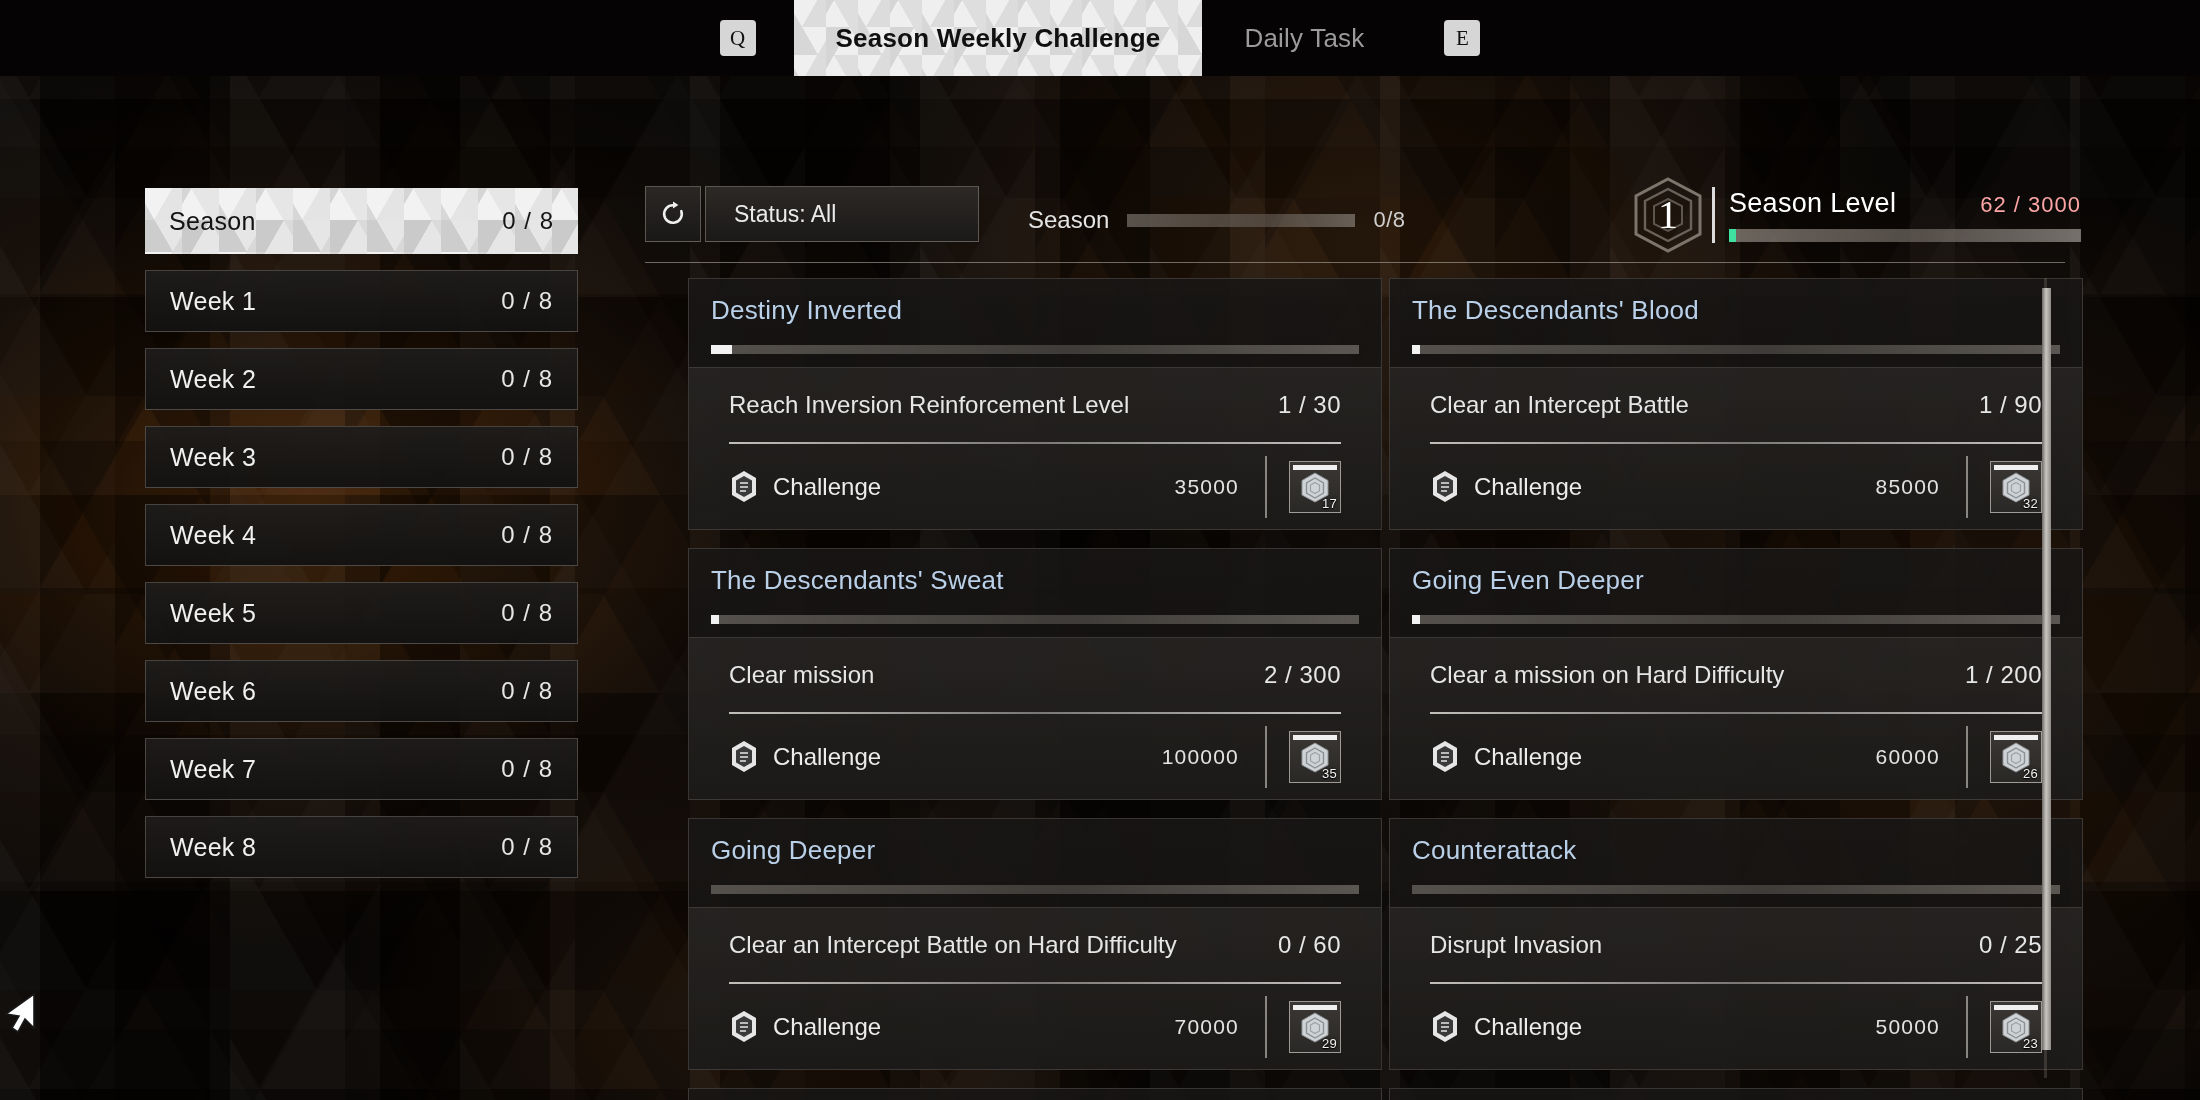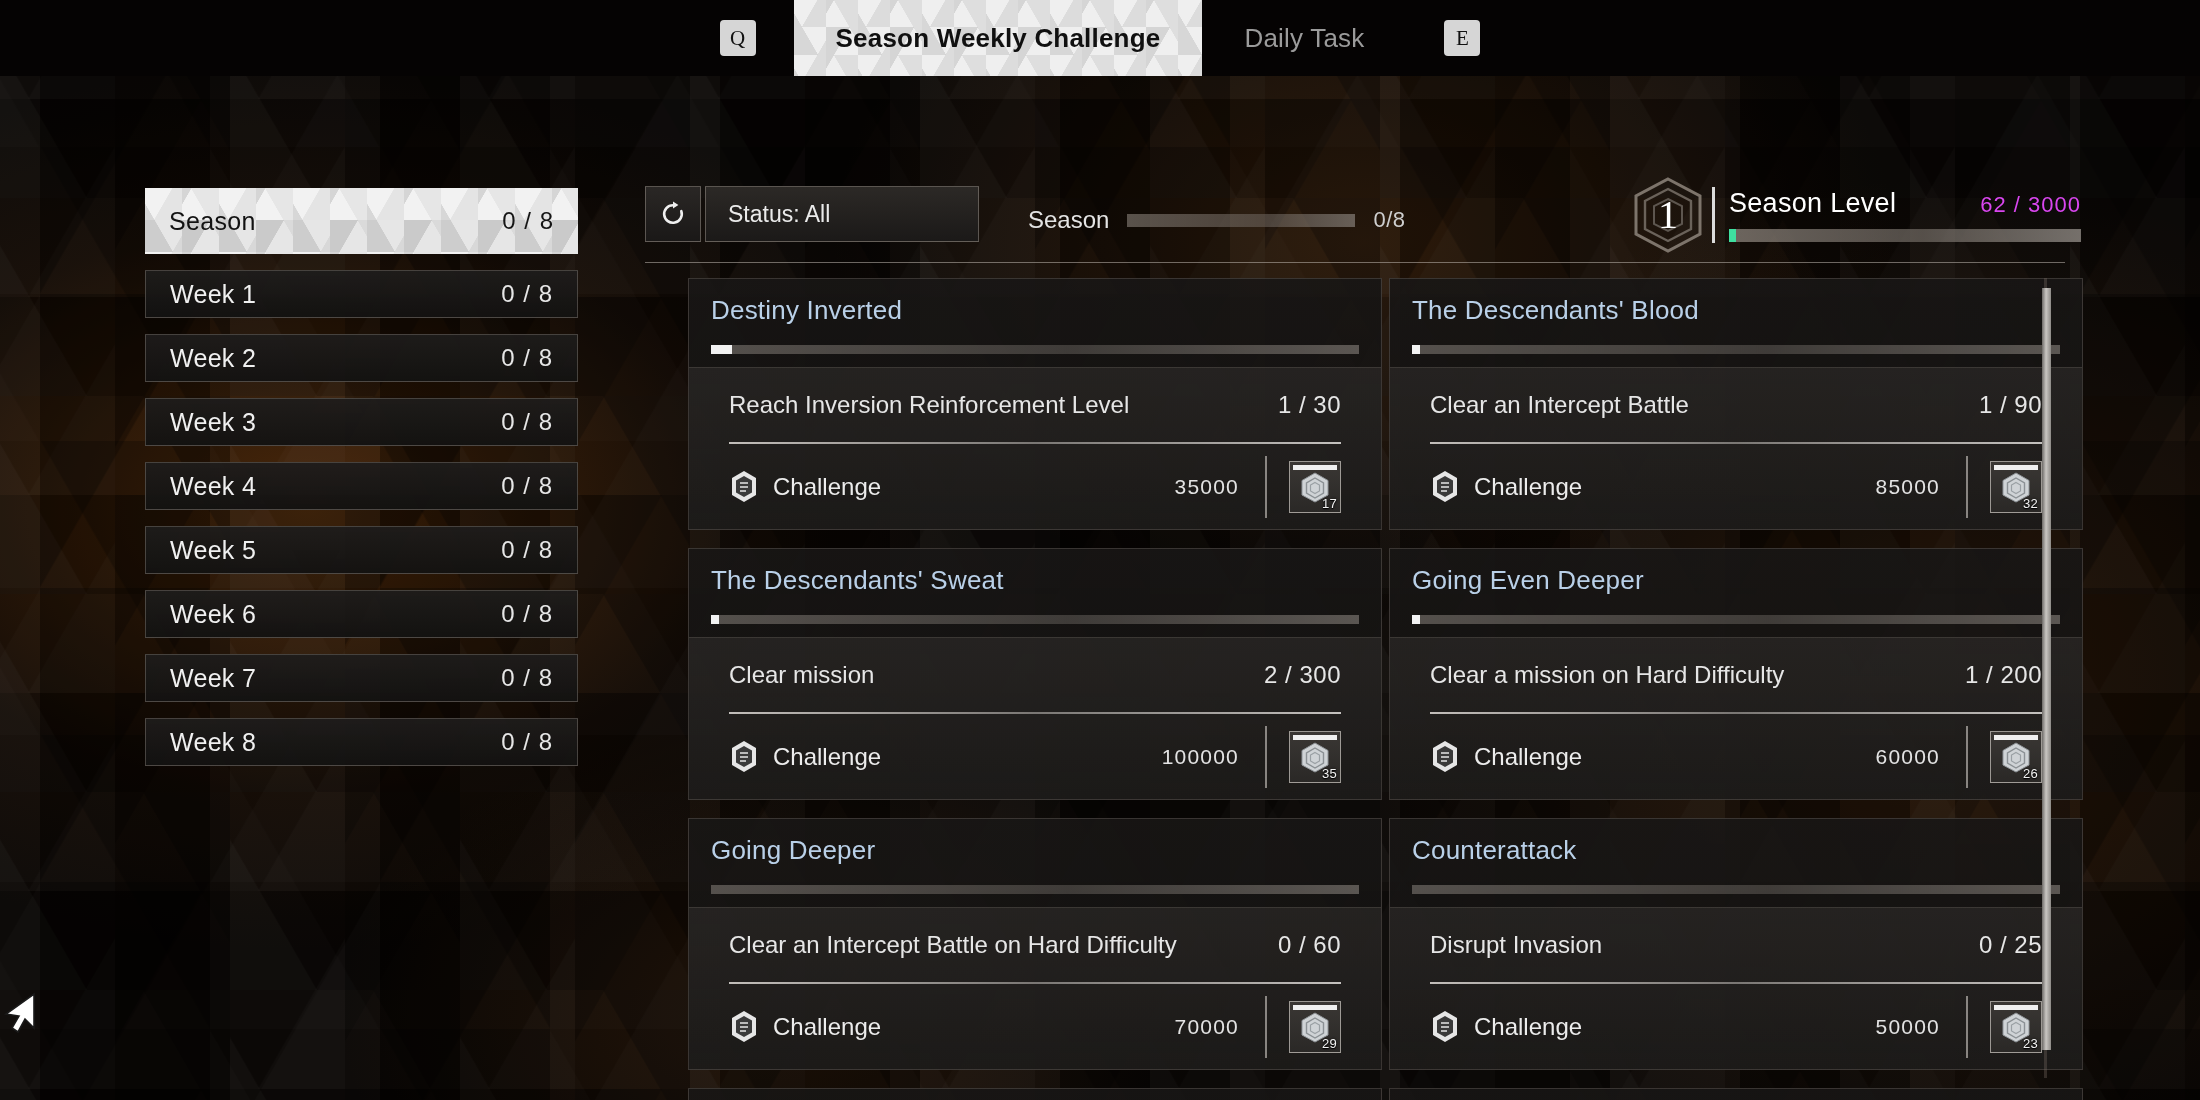--- a/index.html
+++ b/index.html
@@ -75,21 +75,21 @@
     background-position:0 0, 32px 27px;
     pointer-events:none;
   }
   .tab.active span { position:relative; z-index:1; }
   .keygap-l { margin-right:38px; }
   .keygap-r { margin-left:38px; }
 
   
   #sidebar { position:absolute; left:145px; top:188px; width:433px; z-index:10; }
   .side-item {
-    height:48px; margin-bottom:16px;
+    height:62px; margin-bottom:16px;
     display:flex; align-items:center; justify-content:space-between;
     padding:0 24px 0 24px;
     border:1px solid rgba(190,180,170,0.30);
     background:linear-gradient(180deg, rgba(30,28,27,0.94) 0%, rgba(19,18,17,0.96) 100%);
     font-size:25px; color:#f0f0f0; letter-spacing:.3px;
   }
   .side-item .cnt { font-size:24px; color:#e6e6e6; letter-spacing:1px; }
   .side-item.active {
     border:none; height:66px;
     background:#f2f2f2; color:#121212; font-weight:400;
@@ -112,21 +112,21 @@
   #refreshBtn {
     width:56px; height:56px;
     border:1px solid rgba(185,175,165,0.40);
     background:linear-gradient(180deg,#2a2725 0%,#1a1817 100%);
     display:flex; align-items:center; justify-content:center;
   }
   #statusBox {
     width:274px; height:56px; margin-left:4px;
     border:1px solid rgba(185,175,165,0.40);
     background:linear-gradient(180deg,#2c2926 0%,#1b1918 100%);
-    display:flex; align-items:center; padding-left:22px;
+    display:flex; align-items:center; padding-left:28px;
     font-size:23px; color:#eaeaea;
   }
 
   
   #seasonMini { position:absolute; left:1028px; top:206px; display:flex; align-items:center; gap:18px; z-index:10; }
   #seasonMini .lbl { font-size:24px; color:#e4e4e4; }
   #seasonMini .track {
     width:228px; height:13px;
     background:linear-gradient(90deg, rgba(150,142,134,0.55) 0%, rgba(118,110,104,0.50) 60%, rgba(150,144,138,0.60) 100%);
   }
@@ -135,21 +135,21 @@
   
   #seasonLevel { position:absolute; left:1630px; top:175px; display:flex; align-items:center; z-index:10; }
   #slBadge { width:76px; height:80px; position:relative; flex:0 0 auto; }
   #slBadge .num {
     position:absolute; inset:0; display:flex; align-items:center; justify-content:center;
     font-size:40px; color:#fff; font-family:"Liberation Serif", serif; padding-bottom:2px;
   }
   #slRight { margin-left:14px; }
   #slTopLine { display:flex; align-items:baseline; width:352px; justify-content:space-between; }
   #slTopLine .title { font-size:27px; color:#fff; letter-spacing:.3px; }
-  #slTopLine .amt { font-size:22px; color:#d946ef; letter-spacing:1px; font-family:"Liberation Sans", sans-serif; }
+  #slTopLine .amt { font-size:22px; color:#fca5a5; letter-spacing:1px; font-family:"Liberation Sans", sans-serif; }
   #slBar {
     margin-top:10px; width:352px; height:13px;
     background:linear-gradient(90deg, rgba(148,140,132,0.70) 0%, rgba(124,117,110,0.62) 55%, rgba(156,150,144,0.72) 100%);
     position:relative;
   }
   #slBar .fill { position:absolute; left:0; top:0; height:100%; background:#3fe0a0; }
   #slDivider { width:3px; height:56px; background:#dcdcdc; margin-left:6px; }
 
   
   #divider { position:absolute; left:645px; top:262px; width:1420px; height:1px; background:rgba(190,182,174,0.55); z-index:8; }

